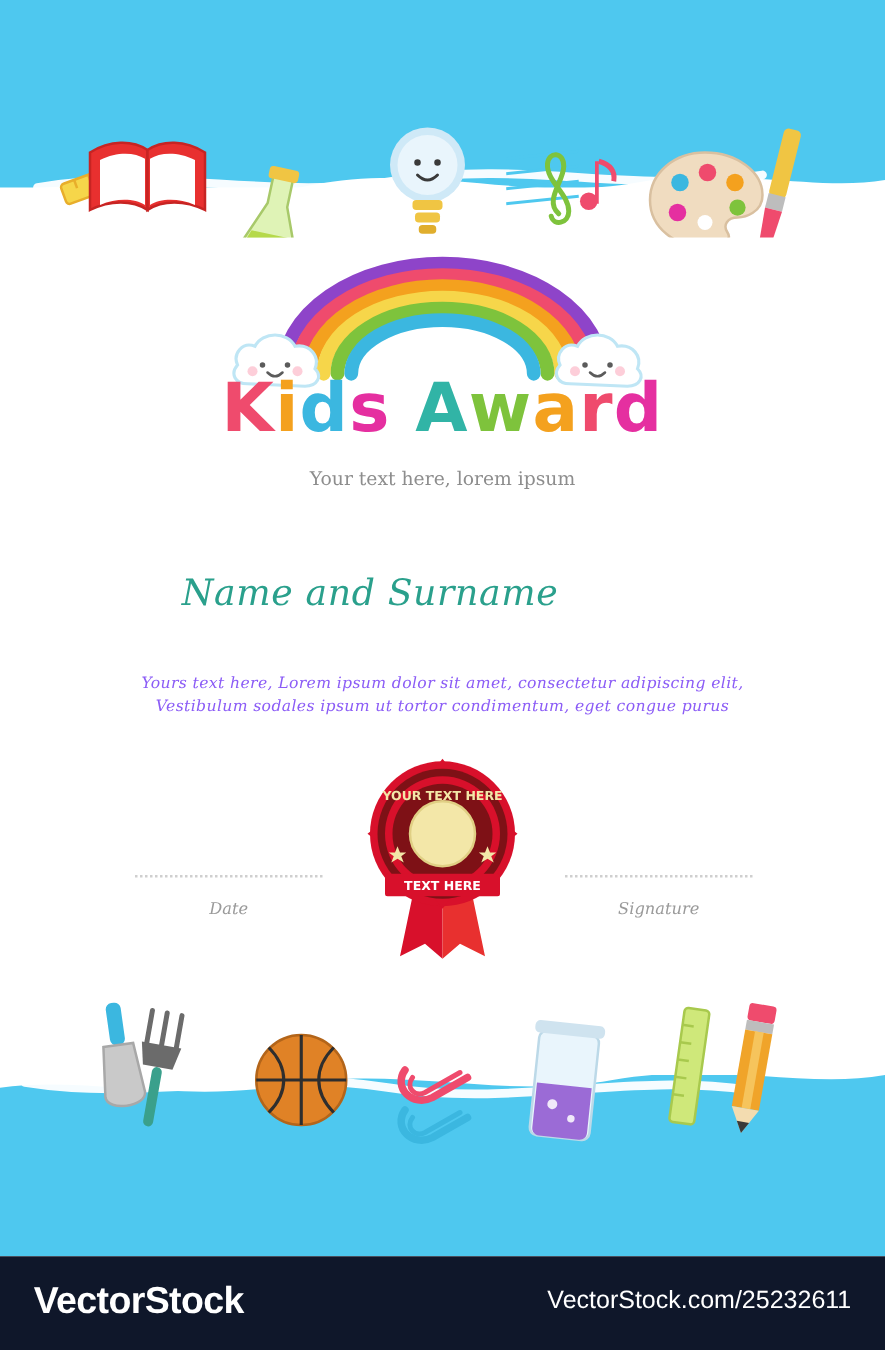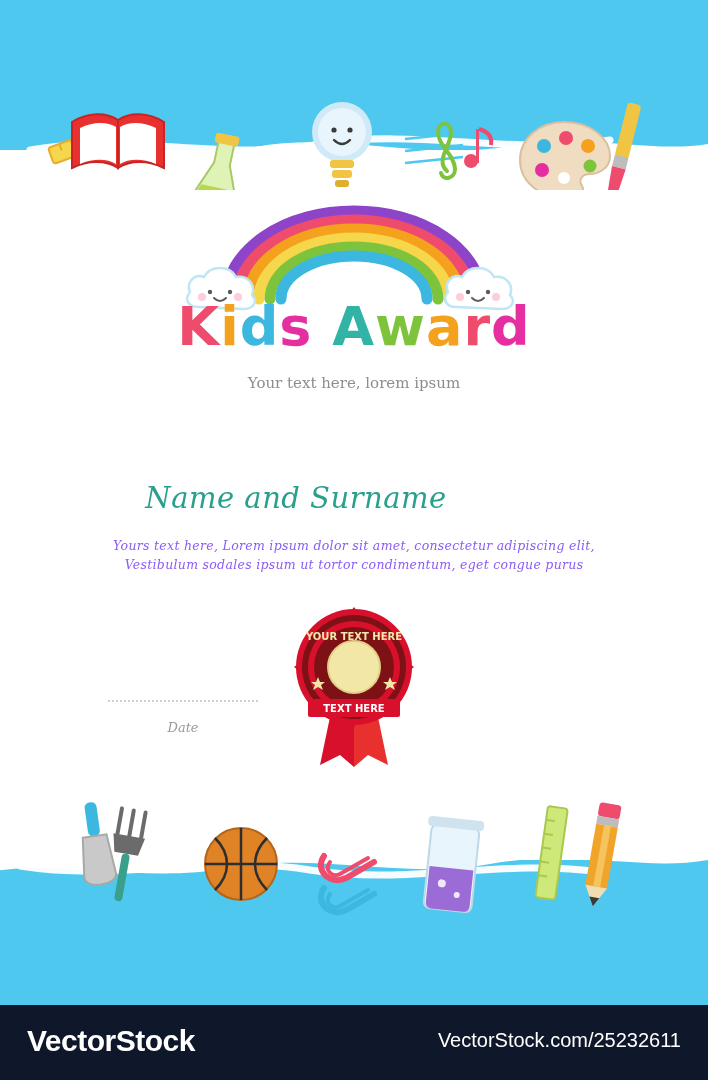--- a/index.html
+++ b/index.html
@@ -106,21 +106,21 @@
     text-align: center;
     z-index: 6;
     color: #8d8d8d;
     font-family: "DejaVu Serif", serif;
     font-size: 15px;
     line-height: 26px;
   }
 
   .recipient {
     position: absolute;
-    top: 481px;
+    top: 457px;
     left: 0;
     width: 592px;
     text-align: center;
     z-index: 6;
     color: #2aa08c;
     font-family: "DejaVu Serif", serif;
     font-style: italic;
     font-size: 29px;
     letter-spacing: 0.5px;
   }
@@ -355,20 +355,24 @@
     </g>
     <text x="80" y="35" text-anchor="middle" fill="#f3e7a8" font-family="DejaVu Sans, sans-serif" font-size="10" font-weight="bold" id="seal-top">YOUR TEXT HERE</text>
     <rect x="34" y="94" width="92" height="18" rx="2" fill="#d8102b"></rect>
     <text x="80" y="107" text-anchor="middle" fill="#ffffff" font-family="DejaVu Sans, sans-serif" font-size="10" font-weight="bold" id="seal-ribbon">TEXT HERE</text>
   </svg>
 
   <div class="sig-block sig-left">
     <div class="dotline"></div>
     <div class="sig-label">Date</div>
   </div>
+  <div class="sig-block sig-right">
+    <div class="dotline"></div>
+    <div class="sig-label">Signature</div>
+  </div>
 
   <svg class="supplies-bottom" viewBox="0 0 708 140">
 
     <g transform="translate(78,14) rotate(-8)">
       <rect x="6" y="0" width="12" height="34" rx="5" fill="#3bb7e0"></rect>
       <path d="M0,34 L24,34 L28,74 C28,86 -4,86 -4,74 Z" fill="#c9c9c9" stroke="#a8a8a8" stroke-width="2"></path>
     </g>
 
     <g transform="translate(120,18) rotate(10)">
       <g stroke="#6b6b6b" stroke-width="4" stroke-linecap="round">

